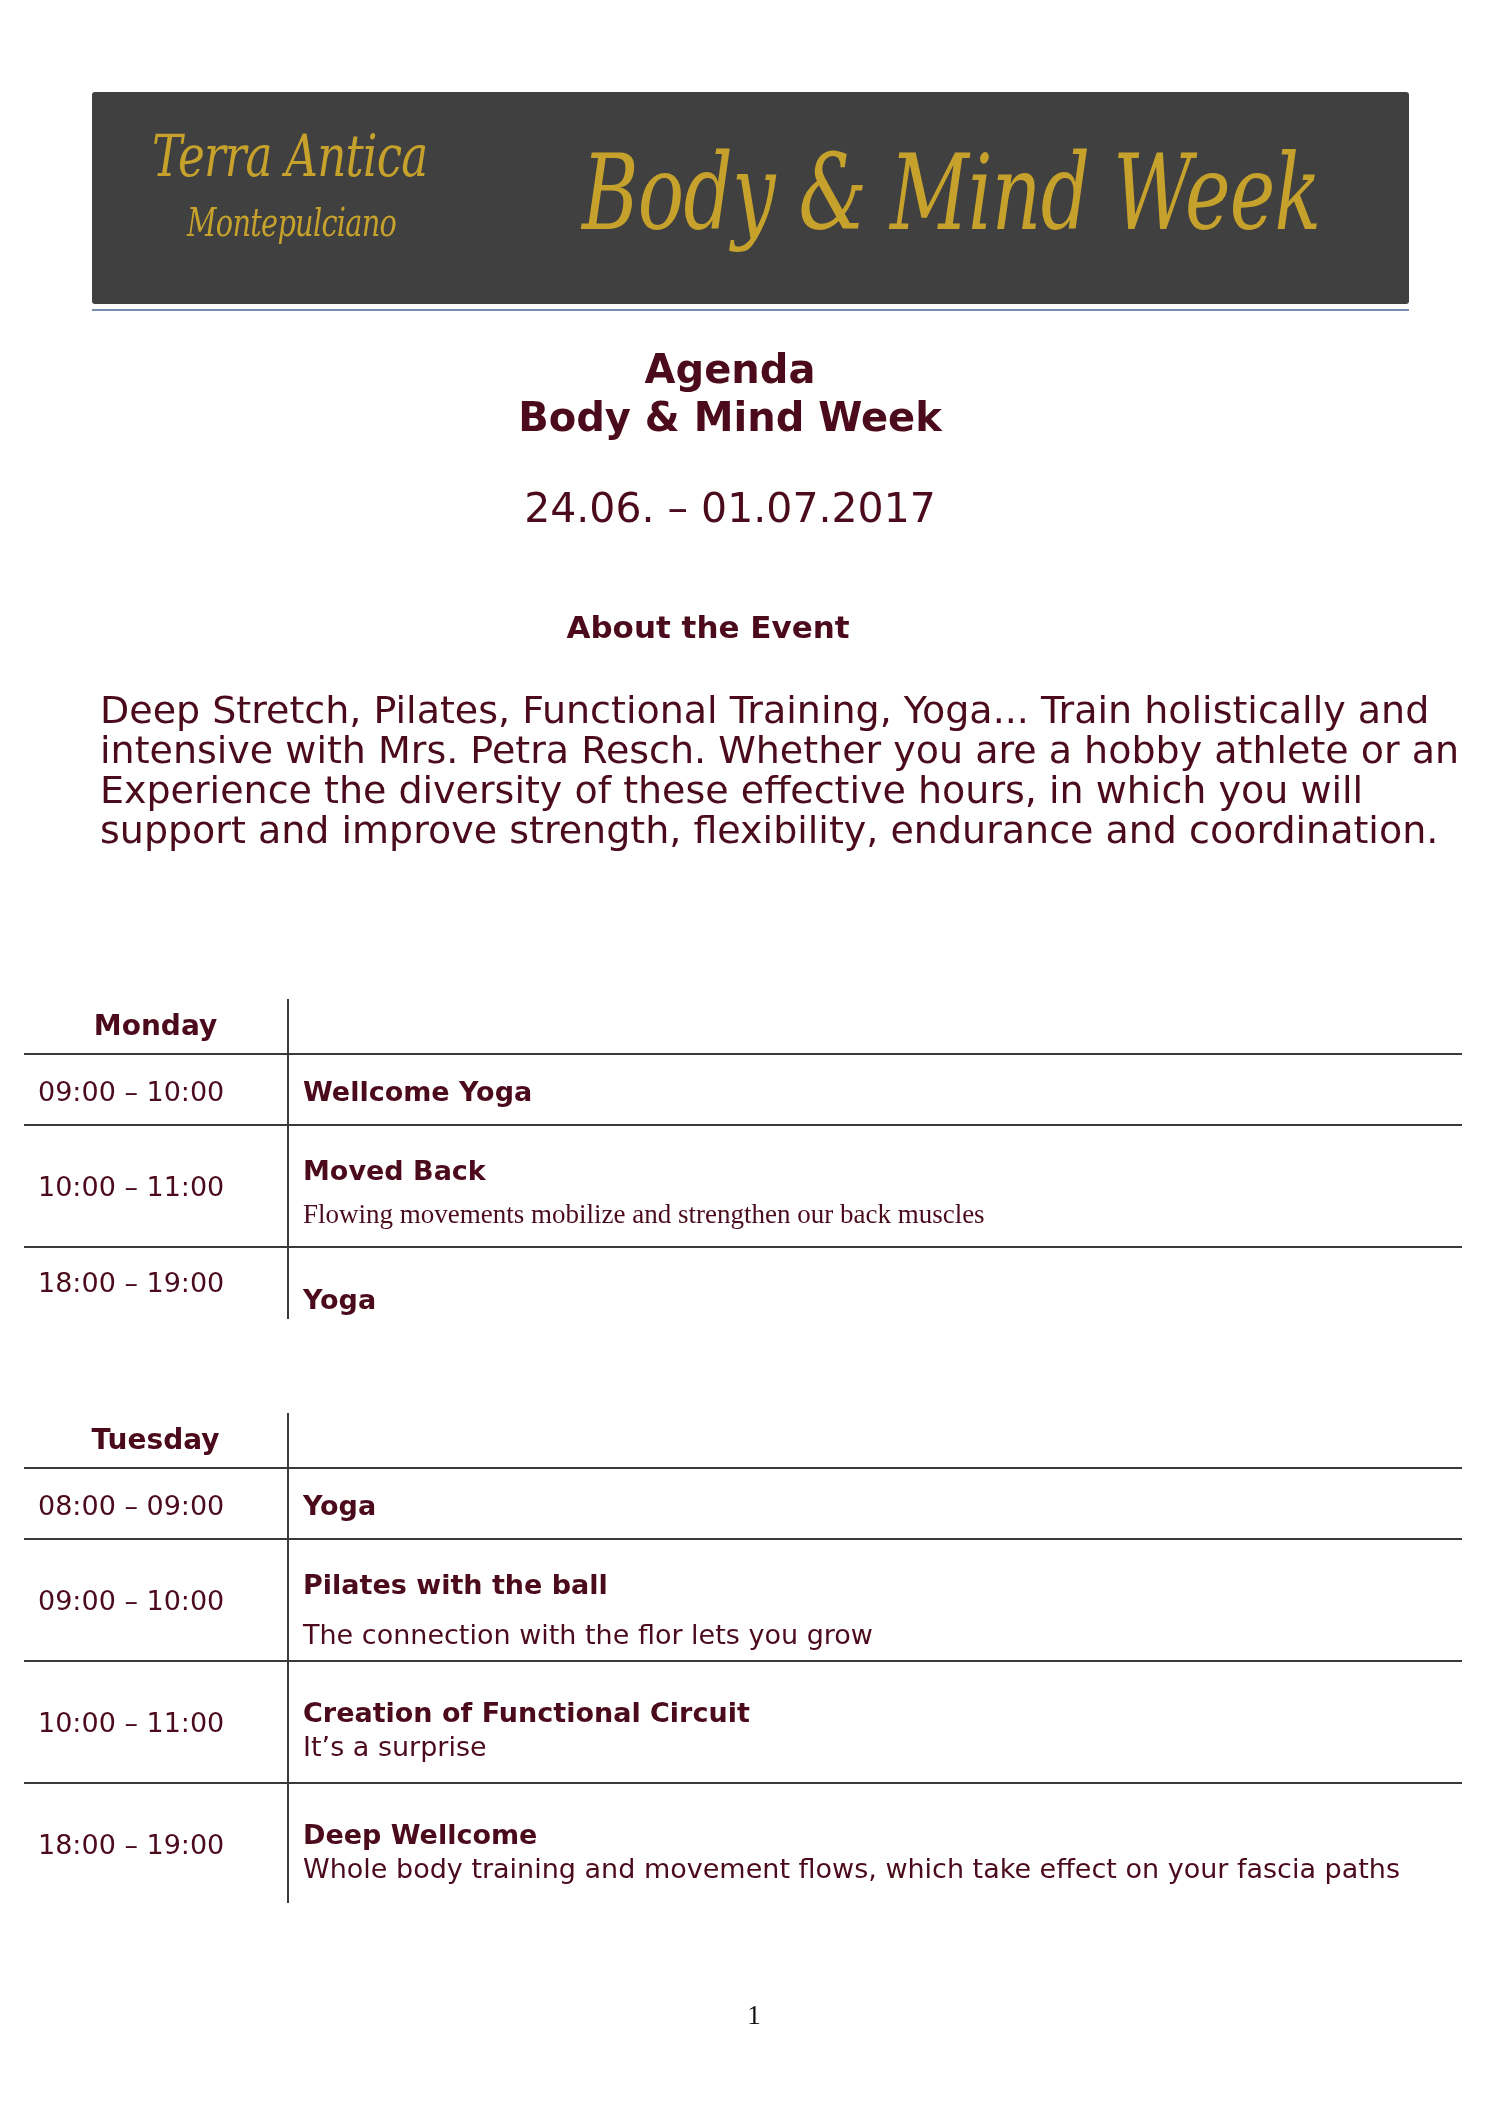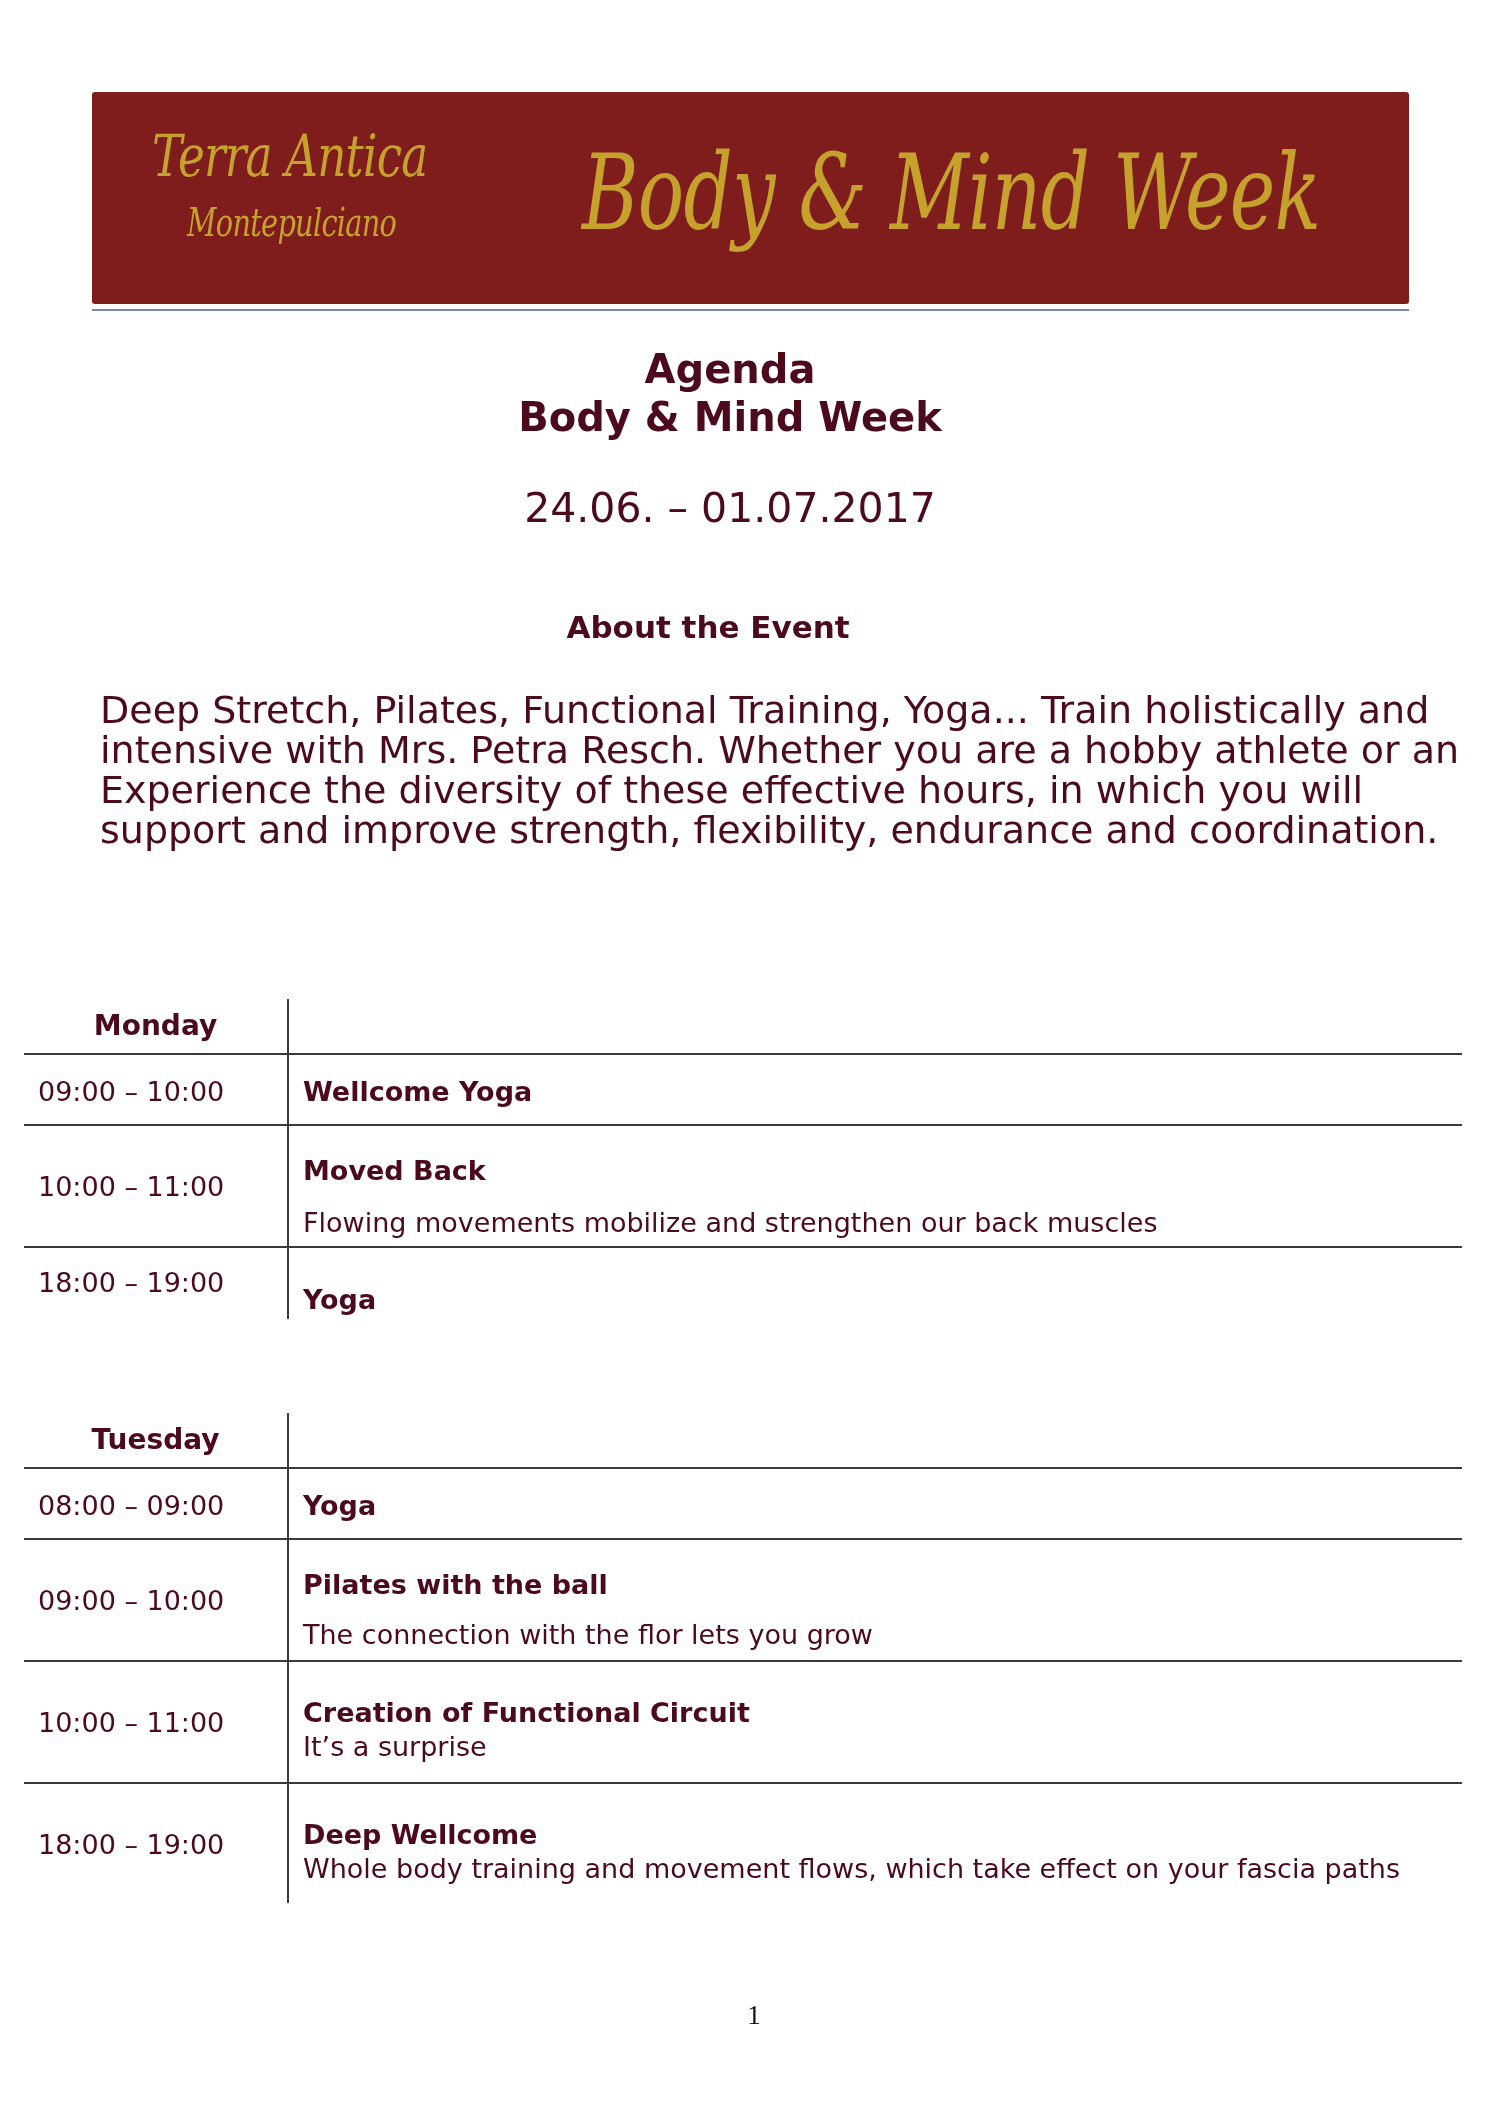--- a/index.html
+++ b/index.html
@@ -15,21 +15,21 @@
       font-family: "DejaVu Sans", sans-serif;
       color: var(--text-color, #4b0b1c);
     }
     .page { position: absolute; inset: 0; }
 
     
     .banner {
       position: absolute;
       left: 92px; top: 92px;
       width: 1317px; height: 212px;
-      background: #7f1d1d;
+      background: #404040;
       border-radius: 3px;
     }
     .banner-rule {
       position: absolute;
       left: 92px; top: 309px;
       width: 1317px; height: 2px;
       background: #7a8cb0;
     }
     .script {
       position: absolute;
@@ -179,21 +179,21 @@
 
     <div>
       <div class="time-cell" style="top:77px;">09:00 – 10:00</div>
       <div class="act-title" style="top:77px;">Wellcome Yoga</div>
     </div>
     <div class="hline" style="top:125px;"></div>
 
     <div>
       <div class="time-cell" style="top:172px;">10:00 – 11:00</div>
       <div class="act-title" style="top:156px;">Moved Back</div>
-      <div class="act-desc" style="top:208px;">Flowing movements mobilize and strengthen our back muscles</div>
+      <div class="act-desc" style="top:200px;font-family:Liberation Serif, serif;">Flowing movements mobilize and strengthen our back muscles</div>
     </div>
     <div class="hline" style="top:247px;"></div>
 
     <div>
       <div class="time-cell" style="top:268px;">18:00 – 19:00</div>
       <div class="act-title" style="top:285px;">Yoga</div>
     </div>
   </div>
 
   <div class="day-table" style="top:1413px; height:490px;">

